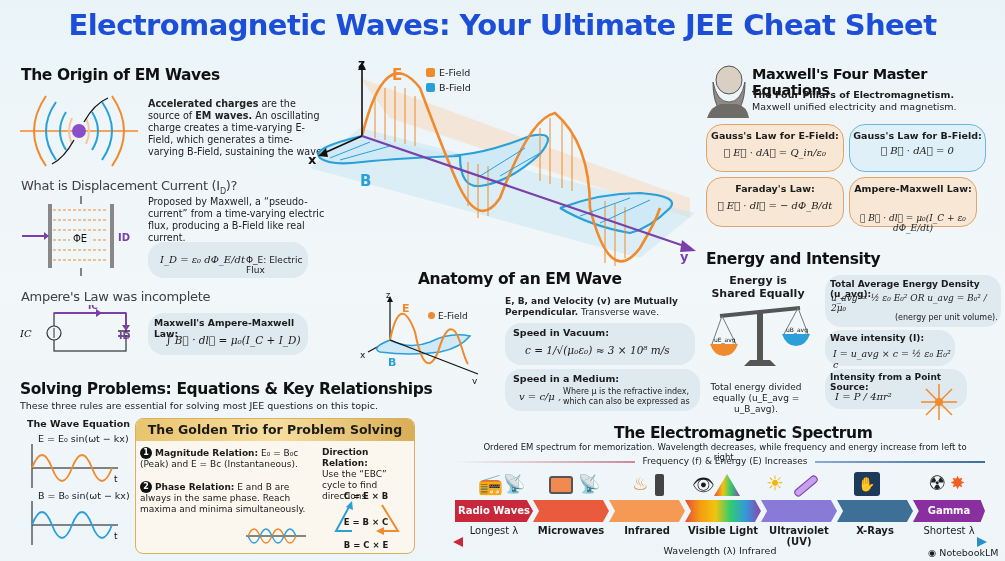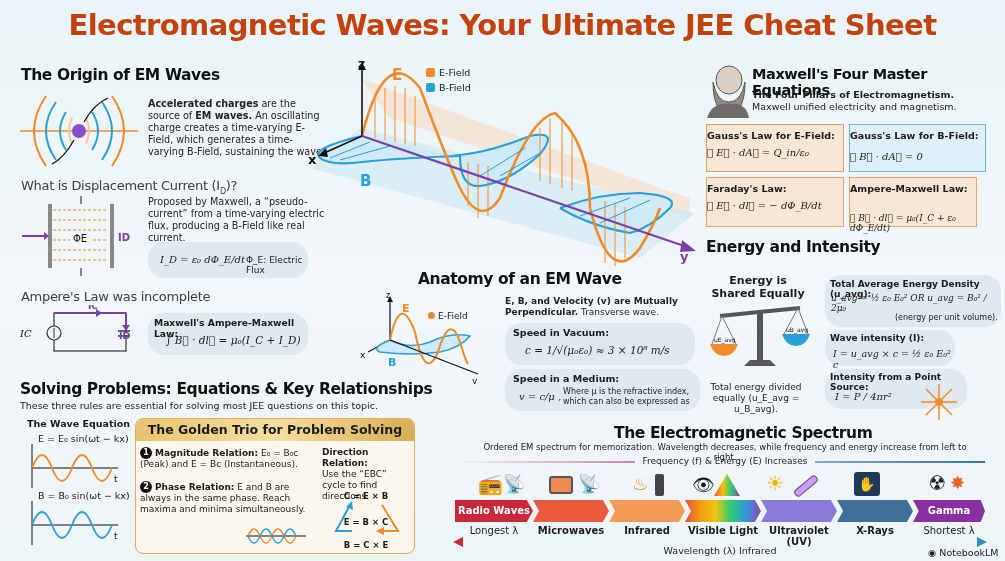--- a/index.html
+++ b/index.html
@@ -1,25 +1,25 @@
 <!DOCTYPE html>
 <html><head>
 <meta charset="utf-8">
 <style>
 *{box-sizing:border-box;margin:0;padding:0}
 body{width:1005px;height:561px;overflow:hidden;background:linear-gradient(180deg,#eaf4f8 0%,#f2f7f9 50%,#eef5f8 100%);font-family:"DejaVu Sans",sans-serif;color:#1b1b1b;position:relative}
 .abs{position:absolute}
-.title{left:0;top:8px;width:1005px;text-align:center;font-size:29px;font-weight:bold;letter-spacing:-0.6px;color:#c2410c}
+.title{left:0;top:8px;width:1005px;text-align:center;font-size:29px;font-weight:bold;letter-spacing:-0.6px;color:#1d4ed8}
 .h2{font-size:15.5px;font-weight:bold;letter-spacing:-0.4px;color:#111}
 .h3{font-size:13px;font-weight:normal;letter-spacing:-0.3px;color:#404040}
 .p{font-size:9.6px;line-height:12px;color:#222}
 .p b{font-weight:bold}
 .box{background:#dfe9f0;border-radius:16px}
 .math{font-family:"DejaVu Serif",serif;font-style:italic;font-size:11px}
-.card{border-radius:0;border:1.5px solid #e2a46a;background:#f7e7d4;}
+.card{border-radius:16px;border:1.5px solid #e2a46a;background:#f7e7d4;text-align:center}
 .card.blue{border-color:#6fb6d8;background:#dff0f8}
 .card .ct{font-size:9.5px;font-weight:bold;margin-top:5px}
 .card .cm{font-family:"DejaVu Serif",serif;font-style:italic;font-size:11px;margin-top:8px}
 .golden{border:1.5px solid #d9b15c;border-radius:8px;background:#fbf7ee}
 .golden-head{background:linear-gradient(90deg,#e8c46e,#f7dfa0,#d8ad55);border-radius:7px 7px 0 0;height:22px;text-align:center;font-size:12.5px;font-weight:bold;line-height:22px}
 .band{height:22px;color:#fff;font-size:10px;font-weight:bold;line-height:22px;text-align:center}
 .lbl{font-size:10px;font-weight:bold;text-align:center;color:#1b1b1b}
 .num{display:inline-block;width:12px;height:12px;border-radius:50%;background:#111;color:#fff;font-size:8px;text-align:center;line-height:12px;font-weight:bold;margin-right:3px;vertical-align:1px}
 </style>
 </head>
@@ -179,32 +179,32 @@
 </svg>
 <div class="abs h2" style="left:752px;top:66px;font-size:14.5px">Maxwell's Four Master Equations</div>
 <div class="abs" style="left:752px;top:89px;font-size:9.5px;font-weight:bold">The Four Pillars of Electromagnetism.</div>
 <div class="abs" style="left:752px;top:101px;font-size:9.5px">Maxwell unified electricity and magnetism.</div>
 <div class="abs card" style="left:706px;top:124px;width:138px;height:48px">
   <div class="ct">Gauss's Law for E-Field:</div>
   <div class="cm" style="font-size:10px;margin-top:6px">∮ E⃗ · dA⃗ = Q_in/ε₀</div>
 </div>
 <div class="abs card blue" style="left:849px;top:124px;width:137px;height:48px">
   <div class="ct">Gauss's Law for B-Field:</div>
-  <div class="cm" style="font-size:10px;margin-top:10px">∮ B⃗ · dA⃗ = 0</div>
+  <div class="cm" style="font-size:10px;margin-top:4px">∮ B⃗ · dA⃗ = 0</div>
 </div>
 <div class="abs card" style="left:706px;top:177px;width:138px;height:50px">
   <div class="ct">Faraday's Law:</div>
   <div class="cm" style="font-size:10px;margin-top:6px">∮ E⃗ · dl⃗ = − dΦ_B/dt</div>
 </div>
 <div class="abs card" style="left:849px;top:177px;width:128px;height:50px">
   <div class="ct">Ampere-Maxwell Law:</div>
   <div class="cm" style="font-size:9px;margin-top:19px">∮ B⃗ · dl⃗ = μ₀(I_C + ε₀ dΦ_E/dt)</div>
 </div>
 
-<div class="abs h2" style="left:706px;top:238px">Energy and Intensity</div>
+<div class="abs h2" style="left:706px;top:250px">Energy and Intensity</div>
 <div class="abs" style="left:708px;top:274px;width:100px;text-align:center;font-size:11px;font-weight:bold;line-height:13px">Energy is Shared Equally</div>
 <svg class="abs" style="left:710px;top:304px" width="100" height="68">
   <line x1="10" y1="12" x2="90" y2="4" stroke="#555" stroke-width="4"></line>
   <rect x="47" y="8" width="6" height="52" fill="#555"></rect>
   <path d="M34 62 L66 62 L60 56 L40 56 Z" fill="#555"></path>
   <line x1="12" y1="12" x2="2" y2="40" stroke="#777"></line>
     <line x1="12" y1="12" x2="26" y2="40" stroke="#777"></line>
   <line x1="88" y1="4" x2="74" y2="30" stroke="#777"></line>
     <line x1="88" y1="4" x2="98" y2="30" stroke="#777"></line>
   <path d="M0 40 L28 40 Q24 52 14 52 Q4 52 0 40" fill="#f08a2c"></path>

